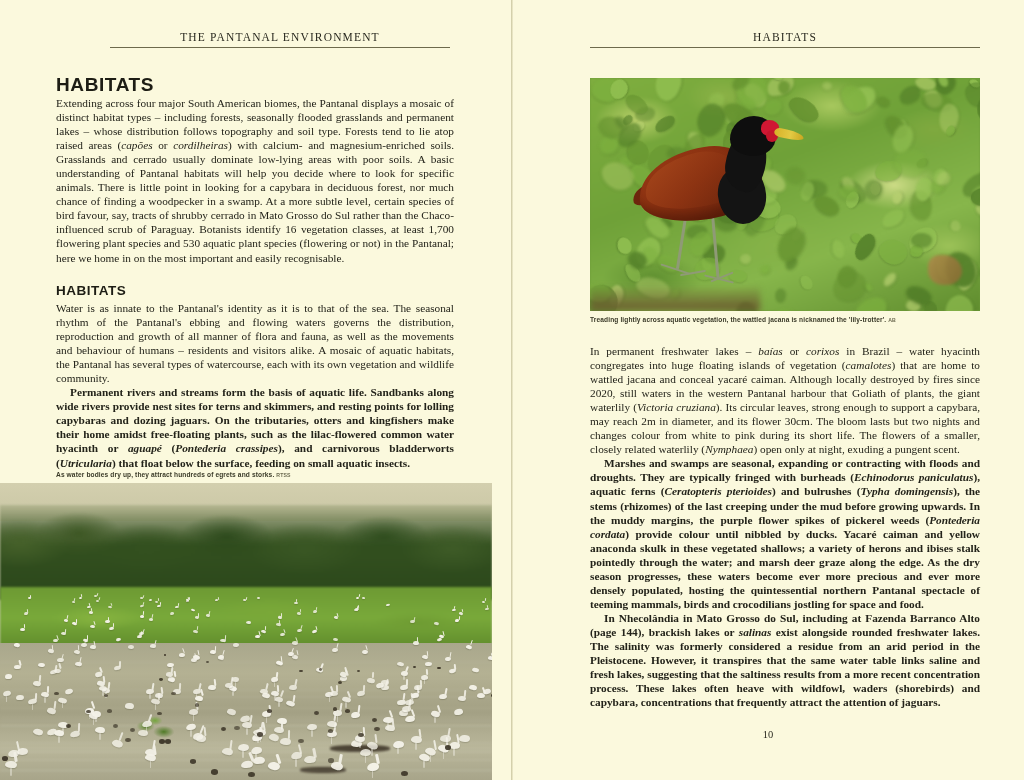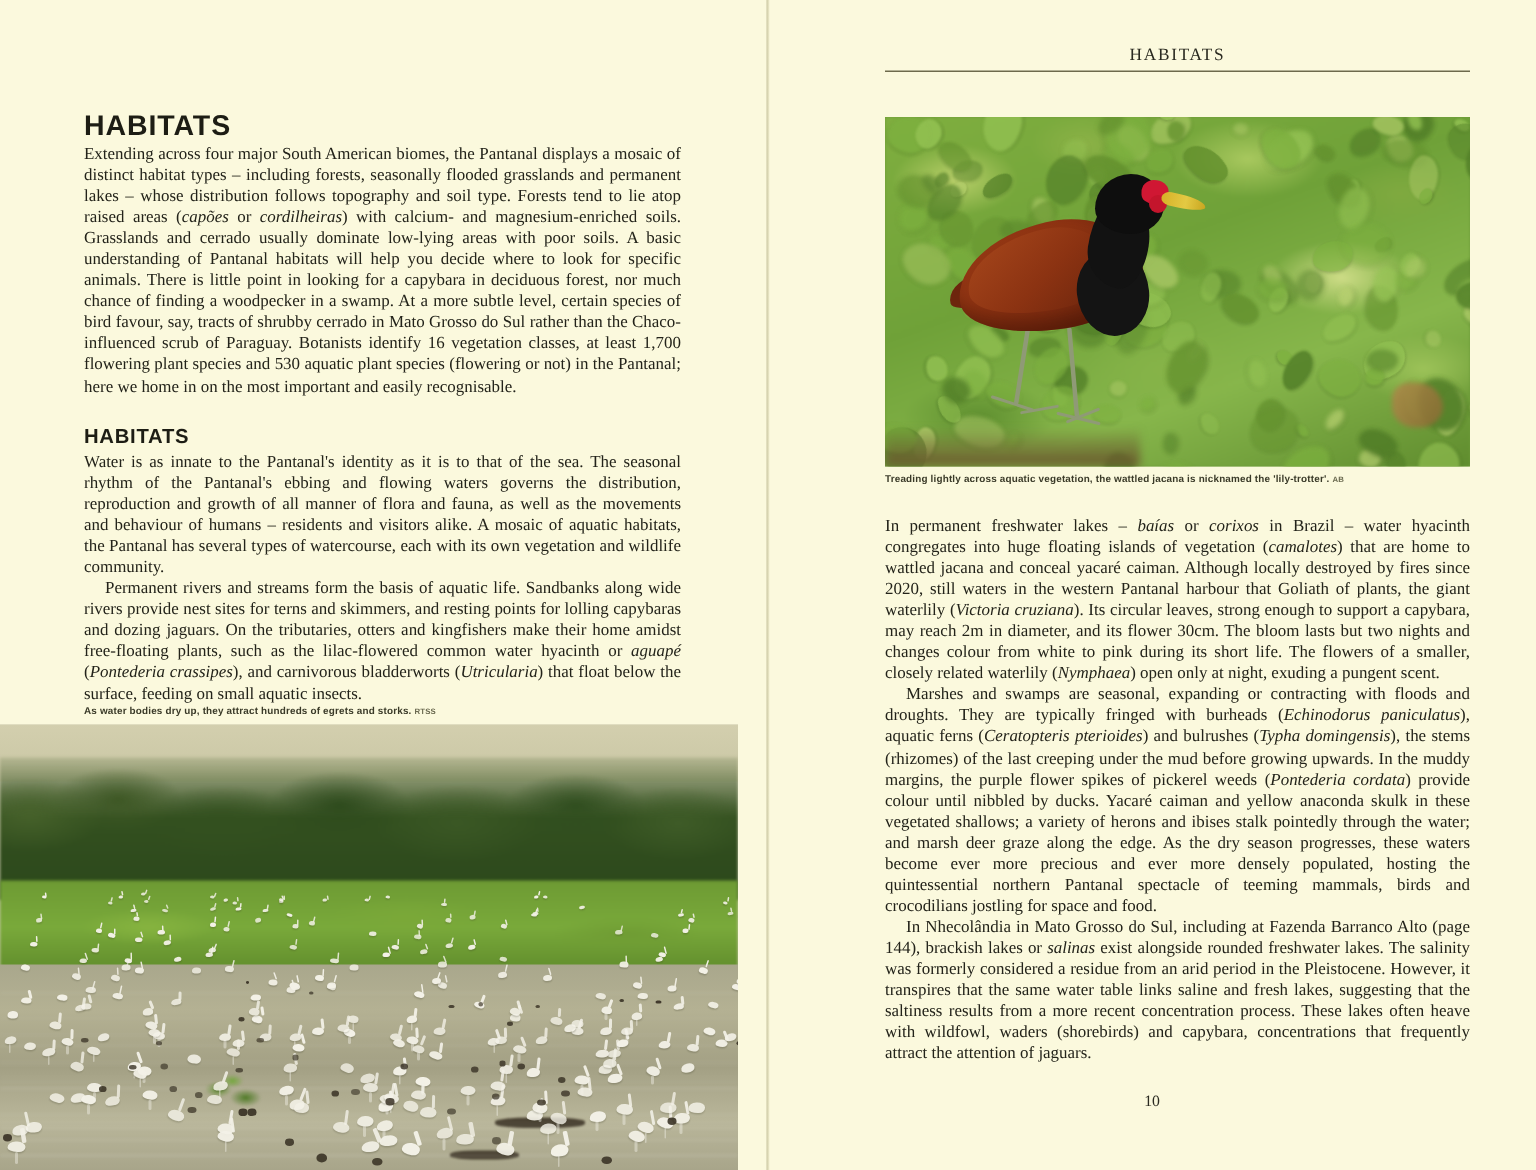--- a/index.html
+++ b/index.html
@@ -94,21 +94,21 @@
   .body-col {
     position: absolute;
     font-family: "Liberation Serif", serif;
     font-size: 11.3px;
     line-height: 14.05px;
     text-align: justify;
     color: #23231a;
     hyphens: auto;
   }
   .body-col p { margin: 0; }
-  .body-col p + p { text-indent: 14px; }
+  .body-col p + p { text-indent: 14px; font-weight: bold; }
   .body-col i { font-style: italic; }
 
   #left-body-1 { left: 56px; top: 96px;  width: 398px; }
   #left-body-2 { left: 56px; top: 301px; width: 398px; }
   #right-body  { left: 590px; top: 344px; width: 390px; }
 
   
   .caption {
     position: absolute;
     font-family: "Liberation Sans", sans-serif;
@@ -339,20 +339,24 @@
     position: absolute; background: #4a4233; border-radius: 40%; filter: blur(.8px);
   }
 </style>
 </head>
 <body>
 
 <div class="spread">
 
   <div class="page page-left">
 
+    <div class="runhead runhead-left">
+      <div class="rh-text">THE PANTANAL ENVIRONMENT</div>
+      <div class="rh-rule"></div>
+    </div>
 
     <div class="h-main">HABITATS</div>
 
     <div class="body-col" id="left-body-1">
       <p>Extending across four major South American biomes, the Pantanal displays a mosaic of distinct habitat types – including forests, seasonally flooded grasslands and permanent lakes – whose distribution follows topography and soil type. Forests tend to lie atop raised areas (<i>capões</i> or <i>cordilheiras</i>) with calcium- and magnesium-enriched soils. Grasslands and cerrado usually dominate low-lying areas with poor soils. A basic understanding of Pantanal habitats will help you decide where to look for specific animals. There is little point in looking for a capybara in deciduous forest, nor much chance of finding a woodpecker in a swamp. At a more subtle level, certain species of bird favour, say, tracts of shrubby cerrado in Mato Grosso do Sul rather than the Chaco-influenced scrub of Paraguay. Botanists identify 16 vegetation classes, at least 1,700 flowering plant species and 530 aquatic plant species (flowering or not) in the Pantanal; here we home in on the most important and easily recognisable.</p>
     </div>
 
     <div class="h-sub">HABITATS</div>
 
     <div class="body-col" id="left-body-2">

